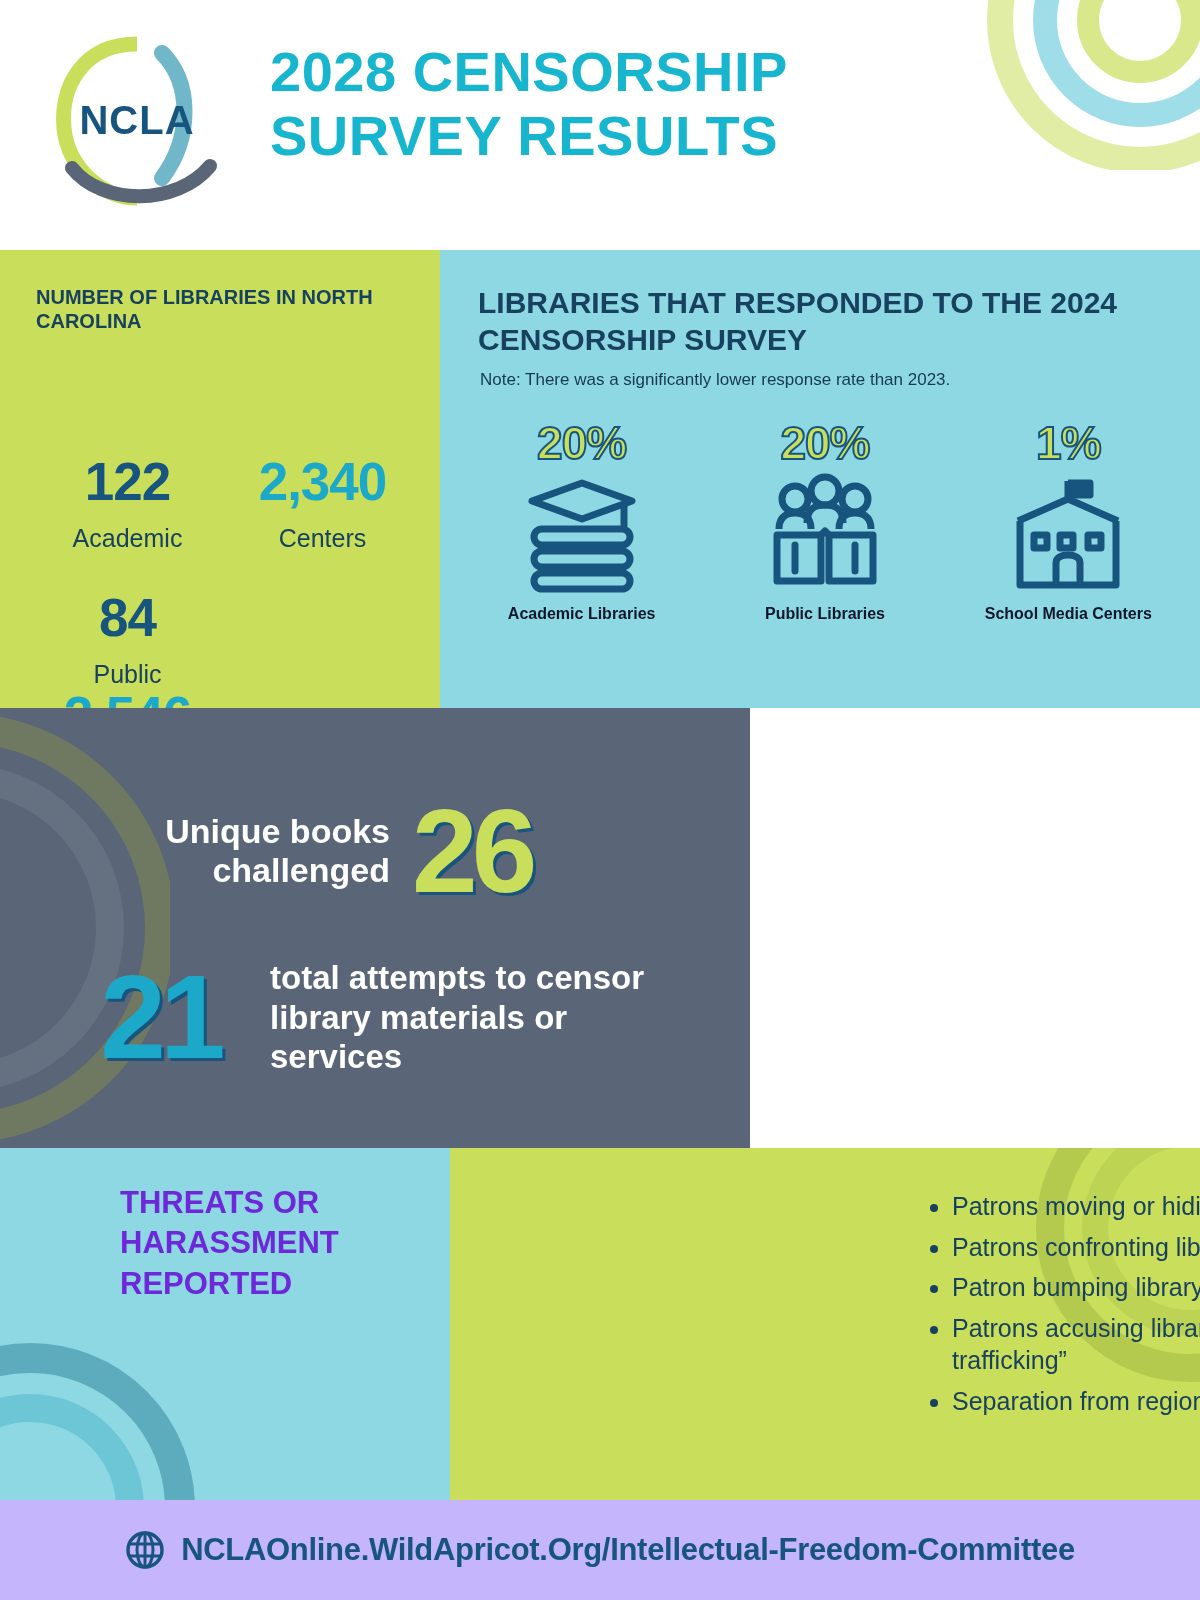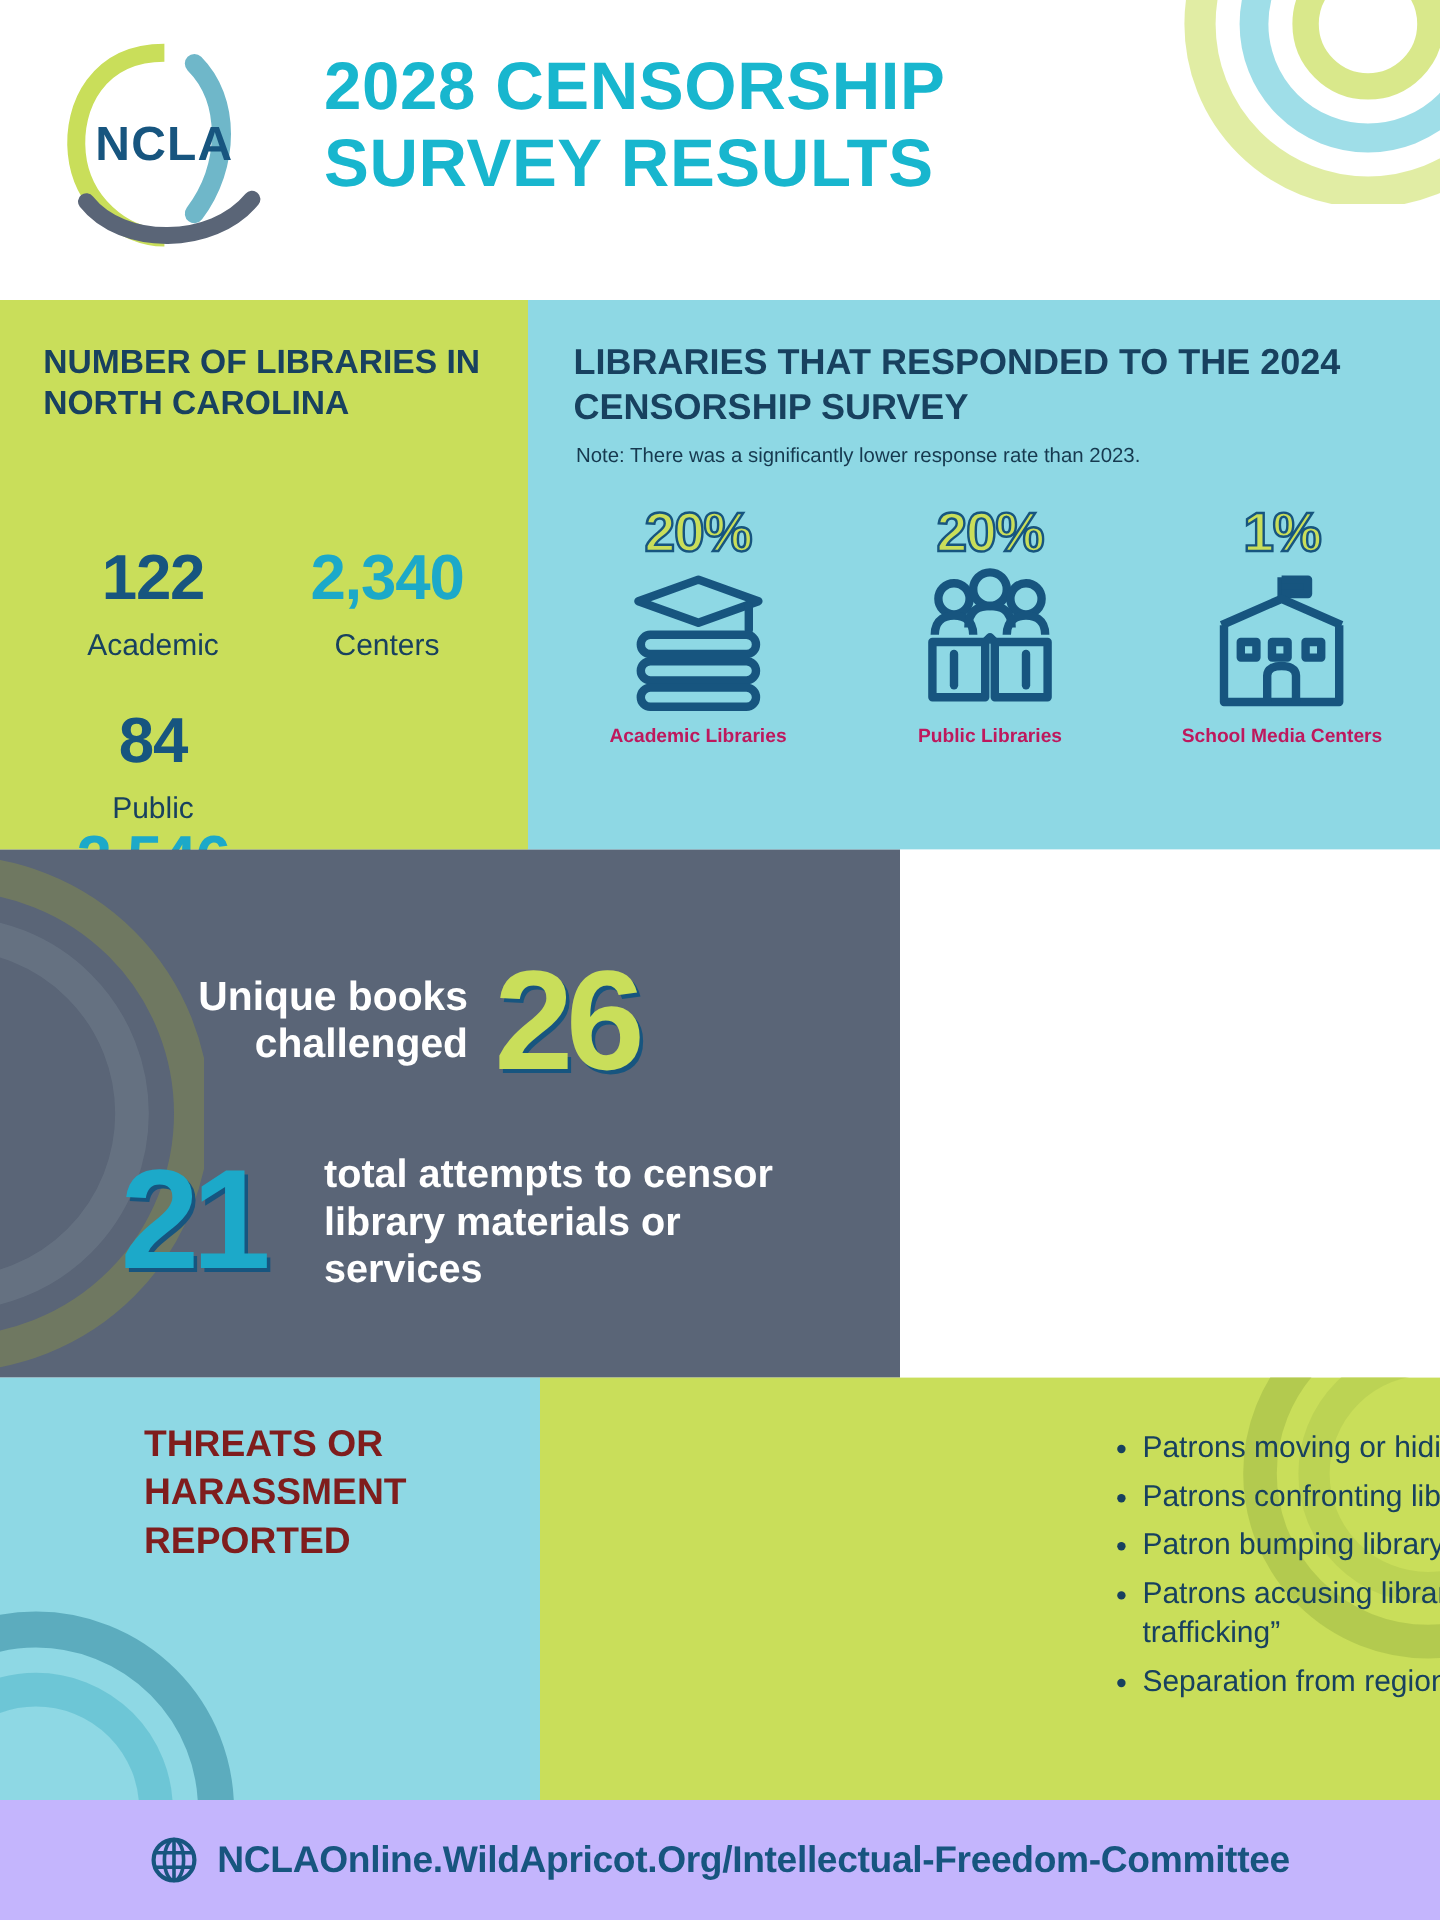--- a/index.html
+++ b/index.html
@@ -69,21 +69,21 @@
   .green-panel {
     position: absolute; left: 0; top: 0; width: 440px; height: 458px;
     background: #c9de5a;
   }
   .blue-panel {
     position: absolute; left: 440px; top: 0; width: 760px; height: 458px;
     background: #8ed8e4;
   }
   .nc-heading {
     position: absolute; left: 36px; top: 35px; width: 390px;
-    color: #18415f; font-size: 28px; font-weight: bold; line-height: 1.22;
+    color: #18415f; font-size: 20px; font-weight: bold; line-height: 1.22;
   }
   .stat-grid {
     position: absolute; left: 30px; top: 205px; width: 400px;
   }
   .stat-row { display: flex; }
   .stat-cell { width: 195px; text-align: center; }
   .stat-num {
     font-size: 53px; font-weight: bold; color: #17557f; line-height: 1.0;
     letter-spacing: -1px;
   }
@@ -104,21 +104,21 @@
     position: absolute; left: 20px; top: 170px; width: 730px;
     display: flex; justify-content: space-around;
   }
   .resp-col { width: 230px; text-align: center; }
   .resp-pct {
     font-size: 46px; font-weight: bold; color: #c9de5a; line-height: 1;
     -webkit-text-stroke: 2px #17557f;
     letter-spacing: -1px;
   }
   .resp-icon { height: 130px; display: flex; align-items: center; justify-content: center; margin-top: 4px; }
-  .resp-lbl { font-size: 16px; font-weight: bold; color: #be185d; line-height: 1.2; margin-top: 4px; }
+  .resp-lbl { font-size: 16px; font-weight: bold; color: #0f172a; line-height: 1.2; margin-top: 4px; }
 
   
   .band3 { position: absolute; left: 0; top: 708px; width: 1200px; height: 440px; }
   .slate-panel {
     position: absolute; left: 0; top: 0; width: 750px; height: 440px;
     background: #5a6577; overflow: hidden;
   }
   .slate-decor { position: absolute; left: -160px; top: -20px; width: 330px; height: 480px; }
   .white-panel {
     position: absolute; left: 750px; top: 0; width: 450px; height: 440px;
@@ -158,21 +158,21 @@
     background: #8ed8e4; overflow: hidden;
   }
   .lblue-decor { position: absolute; left: -80px; top: 130px; width: 330px; height: 330px; }
   .green-panel2 {
     position: absolute; left: 450px; top: 0; width: 750px; height: 352px;
     background: #c9de5a; overflow: hidden;
   }
   .green-decor { position: absolute; right: -120px; top: -60px; width: 300px; height: 300px; }
   .threats-title {
     position: absolute; left: 120px; top: 35px; width: 320px;
-    color: #7f1d1d; font-size: 31px; font-weight: bold; line-height: 1.3;
+    color: #6d28d9; font-size: 31px; font-weight: bold; line-height: 1.3;
   }
   .threats-list {
     position: absolute; left: 480px; top: 42px; width: 700px;
     margin: 0; padding: 0 0 0 22px;
     color: #18415f; font-size: 25px; line-height: 1.3;
   }
   .threats-list li { margin-bottom: 8px; }
 
   
   .footer {

